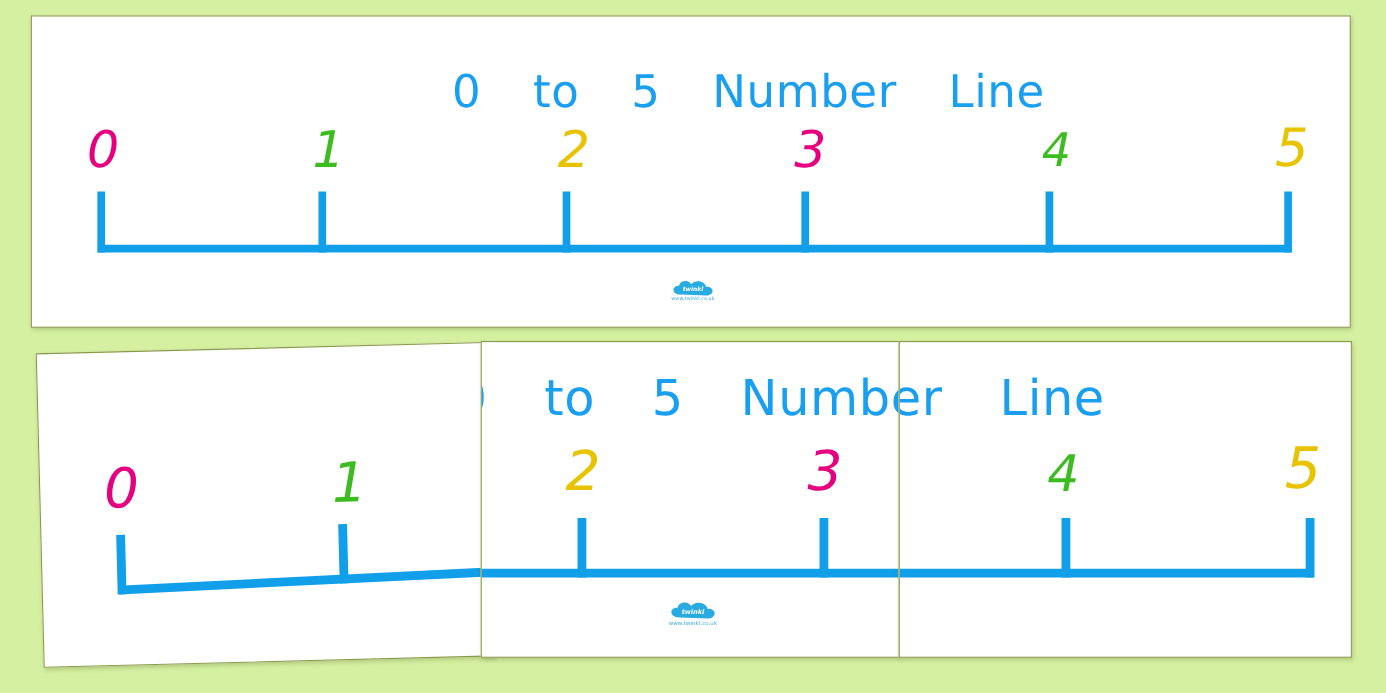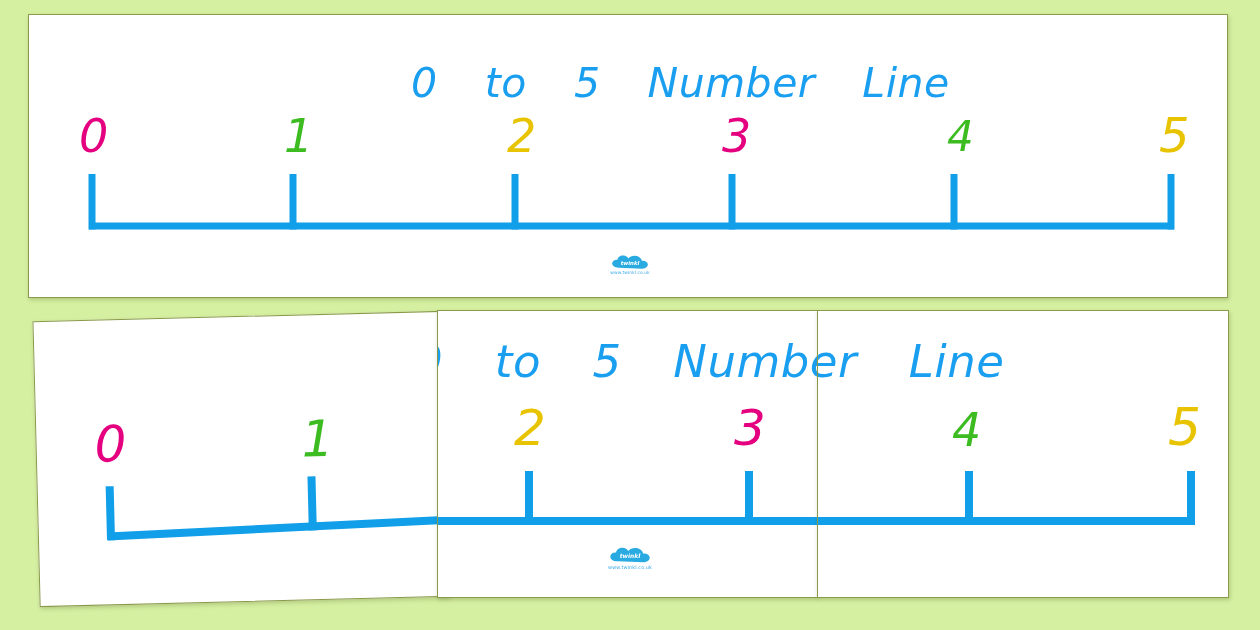--- a/index.html
+++ b/index.html
@@ -32,21 +32,20 @@
     box-shadow: 1px 2px 4px rgba(90,110,40,0.30);
     overflow: hidden;
   }
 
   
   .title {
     position: absolute;
     white-space: pre;
     color: #1a9ff0;
     font-family: "DejaVu Sans", sans-serif;
-    font-style: italic;
     font-weight: 500;
     letter-spacing: 0.02em;
     line-height: 1;
     transform-origin: left top;
   }
 
   
   .numlabel {
     position: absolute;
     white-space: pre;

